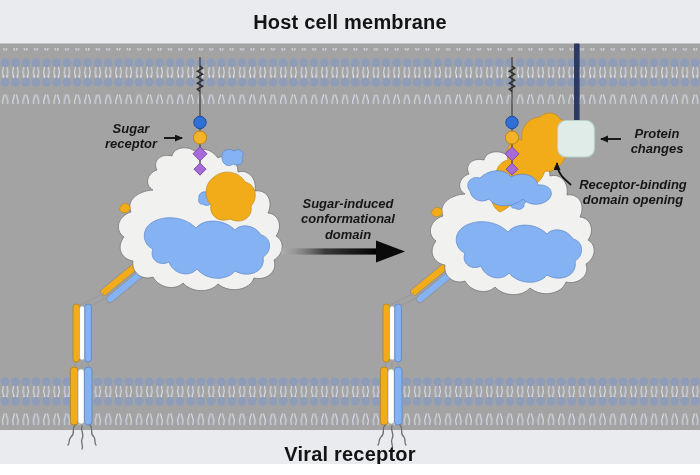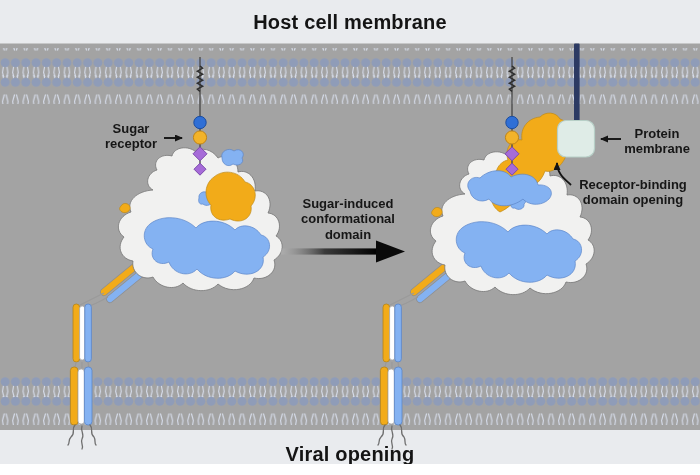--- a/index.html
+++ b/index.html
@@ -24,21 +24,21 @@
   .coil{stroke:#2e2e2e;stroke-width:1.5;fill:none;}
   .gB{fill:var(--glycan-blue,#2f6fd6);stroke:#1d4d9e;stroke-width:1;}
   .gY{fill:var(--glycan-yellow,#f2b32a);stroke:#bf8418;stroke-width:1;}
   .gP{fill:var(--glycan-purple,#a66bd8);stroke:#7c49ad;stroke-width:1;}
   .teal{fill:var(--receptor-teal,#dfece7);stroke:#b7cfc7;stroke-width:1.2;}
   .navy{fill:var(--receptor-stem-navy,#2c3a63);}
   .smallArrow{stroke:#141414;stroke-width:1.9;fill:none;}
   .band-title{position:absolute;left:0;width:700px;text-align:center;
               font-size:20px;font-weight:600;color:#141414;letter-spacing:.2px;}
   .lbl{position:absolute;font-size:13px;font-weight:600;line-height:1.18;
-       color:#161616;text-align:center;}
+       color:#161616;text-align:center;font-style:italic;}
 </style>
 </head>
 <body>
 
 <div class="stage">
 
   <svg width="700" height="475" viewBox="0 0 700 475">
     <defs>
       <pattern id="lipDown" width="10.3" height="29" patternUnits="userSpaceOnUse">
         <path class="tail" d="M3.5,8 L2.4,14.5 L4.3,21.5"></path>
@@ -154,23 +154,23 @@
       <path d="M376,240.5 L405,251.5 L376,262.5 Z" fill="#0a0a0a"></path>
     </g>
 
     <path class="smallArrow" d="M164,138 L182,138" marker-end="url(#ah)"></path>
     <path class="smallArrow" d="M621,139 L601,139" marker-end="url(#ah)"></path>
     <path class="smallArrow" d="M571,185 C566,180 557,174 557,163" marker-end="url(#ah)"></path>
   </svg>
 
   <div class="band-title" style="top:11px">Host cell membrane</div>
 
-  <div class="band-title" style="top:443px">Viral opening</div>
+  <div class="band-title" style="top:443px">Viral receptor</div>
 
   <div class="lbl" style="left:95px;top:121px;width:72px">Sugar receptor</div>
 
   <div class="lbl" style="left:283px;top:196px;width:130px">Sugar-induced conformational domain</div>
 
-  <div class="lbl" style="left:617px;top:126px;width:80px">Protein membrane</div>
+  <div class="lbl" style="left:617px;top:126px;width:80px">Protein changes</div>
 
   <div class="lbl" style="left:558px;top:177px;width:150px">Receptor-binding domain opening</div>
 
 </div>
 
 </body></html>

